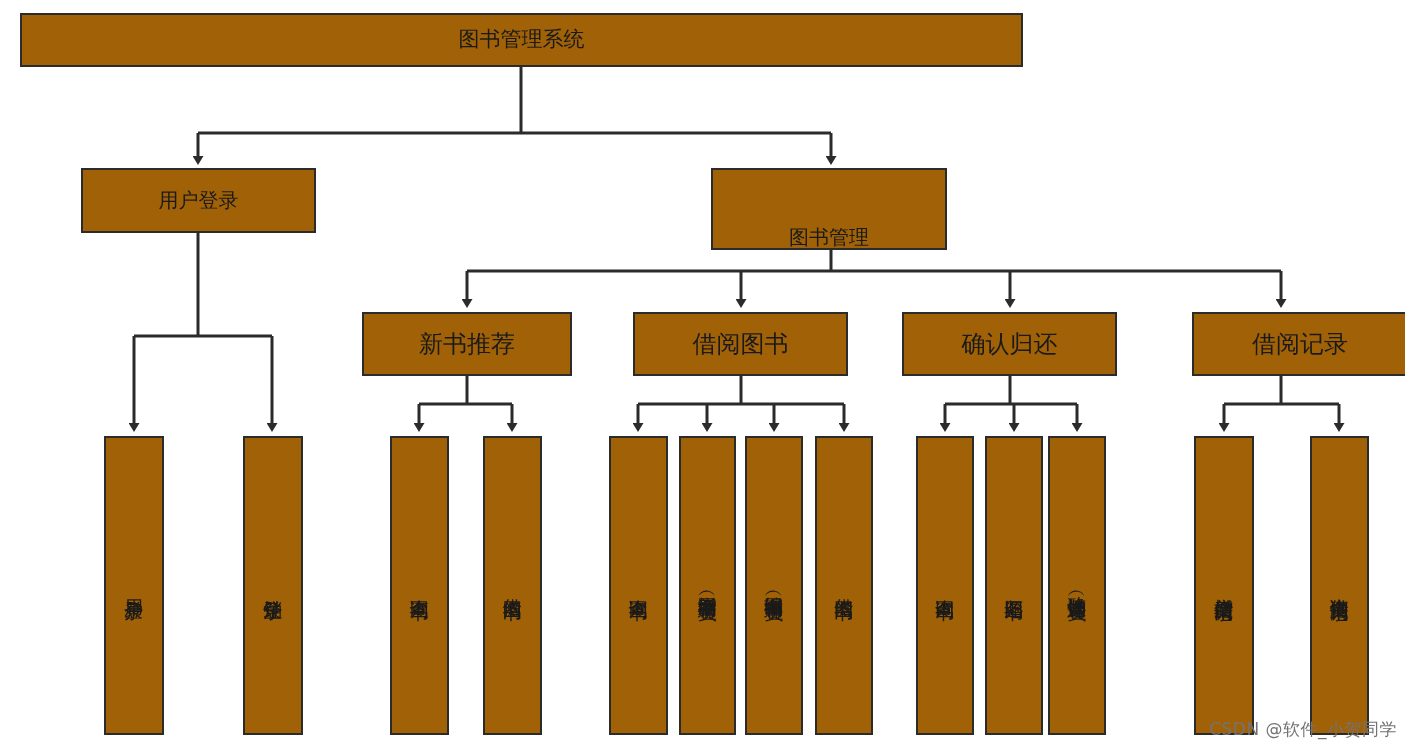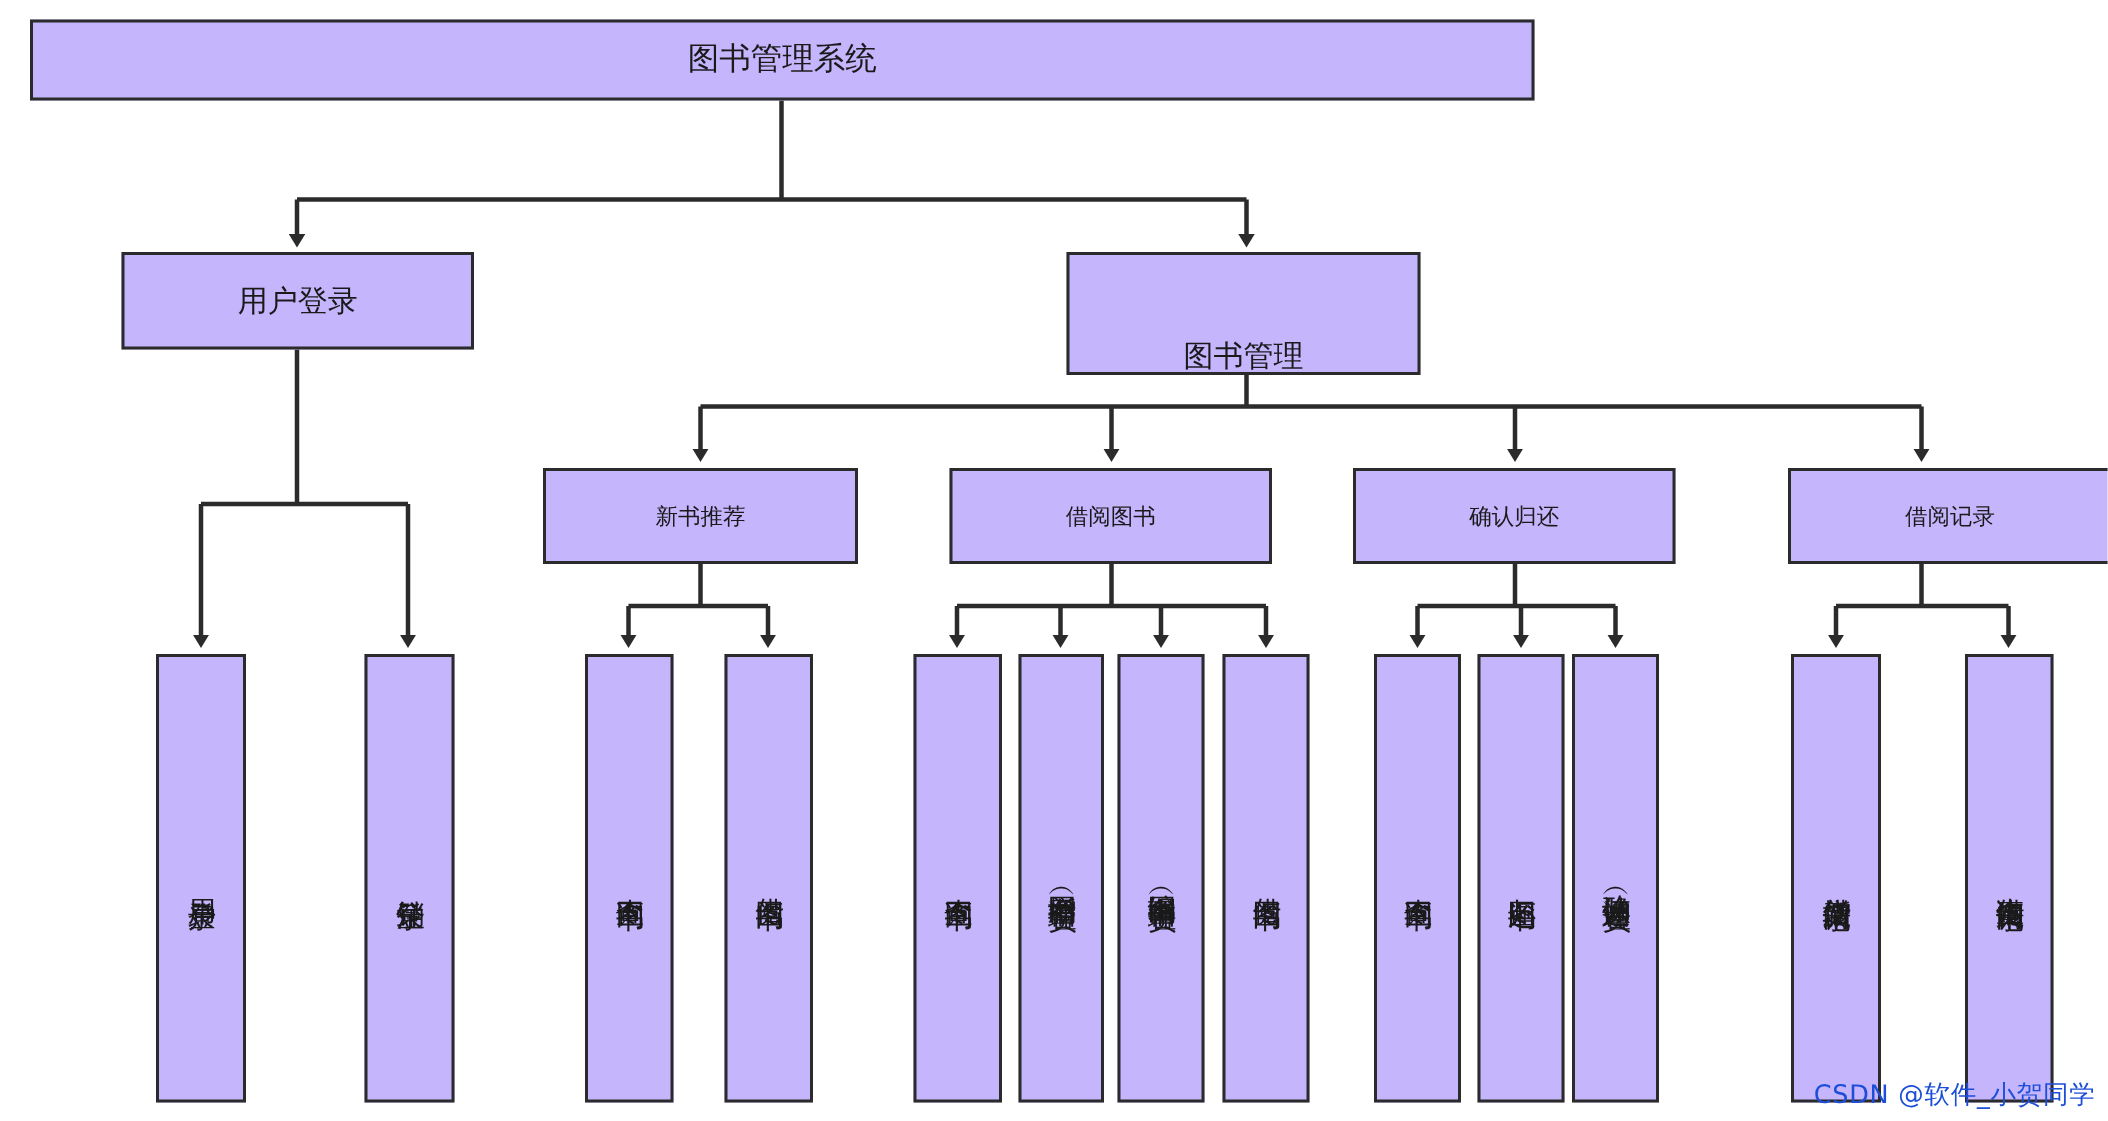--- a/index.html
+++ b/index.html
@@ -23,57 +23,57 @@
     position: absolute;
     left: 0;
     top: 0;
     width: 1405px;
     height: 747px;
     pointer-events: none;
   }
   .node {
     position: absolute;
     box-sizing: border-box;
-    background: #c4b5fd;
+    background: #a16207;
     border: 2px solid #2b2b2b;
     display: flex;
     align-items: center;
     justify-content: center;
     color: #1a1a1a;
     line-height: 1.12;
     text-align: center;
   }
   .node.root {
     font-size: 21px;
   }
   .node.level2 {
     font-size: 20px;
   }
   .node.level3 {
-    font-size: 15px;
+    font-size: 24px;
   }
   .node.leaf {
     font-size: 19px;
     writing-mode: vertical-rl;
     text-orientation: upright;
     padding: 6px 0;
     letter-spacing: 1px;
   }
   .node.leaf .vtext {
     writing-mode: vertical-rl;
     text-orientation: upright;
     white-space: nowrap;
     display: block;
   }
   .watermark {
     position: absolute;
     right: 8px;
     bottom: 6px;
     font-size: 17px;
-    color: #1d4ed8;
+    color: #737373;
     white-space: nowrap;
     letter-spacing: 0.5px;
   }
 </style>
 </head>
 <body>
 
 <div id="canvas">
 
   <svg class="wires" viewBox="0 0 1405 747">

